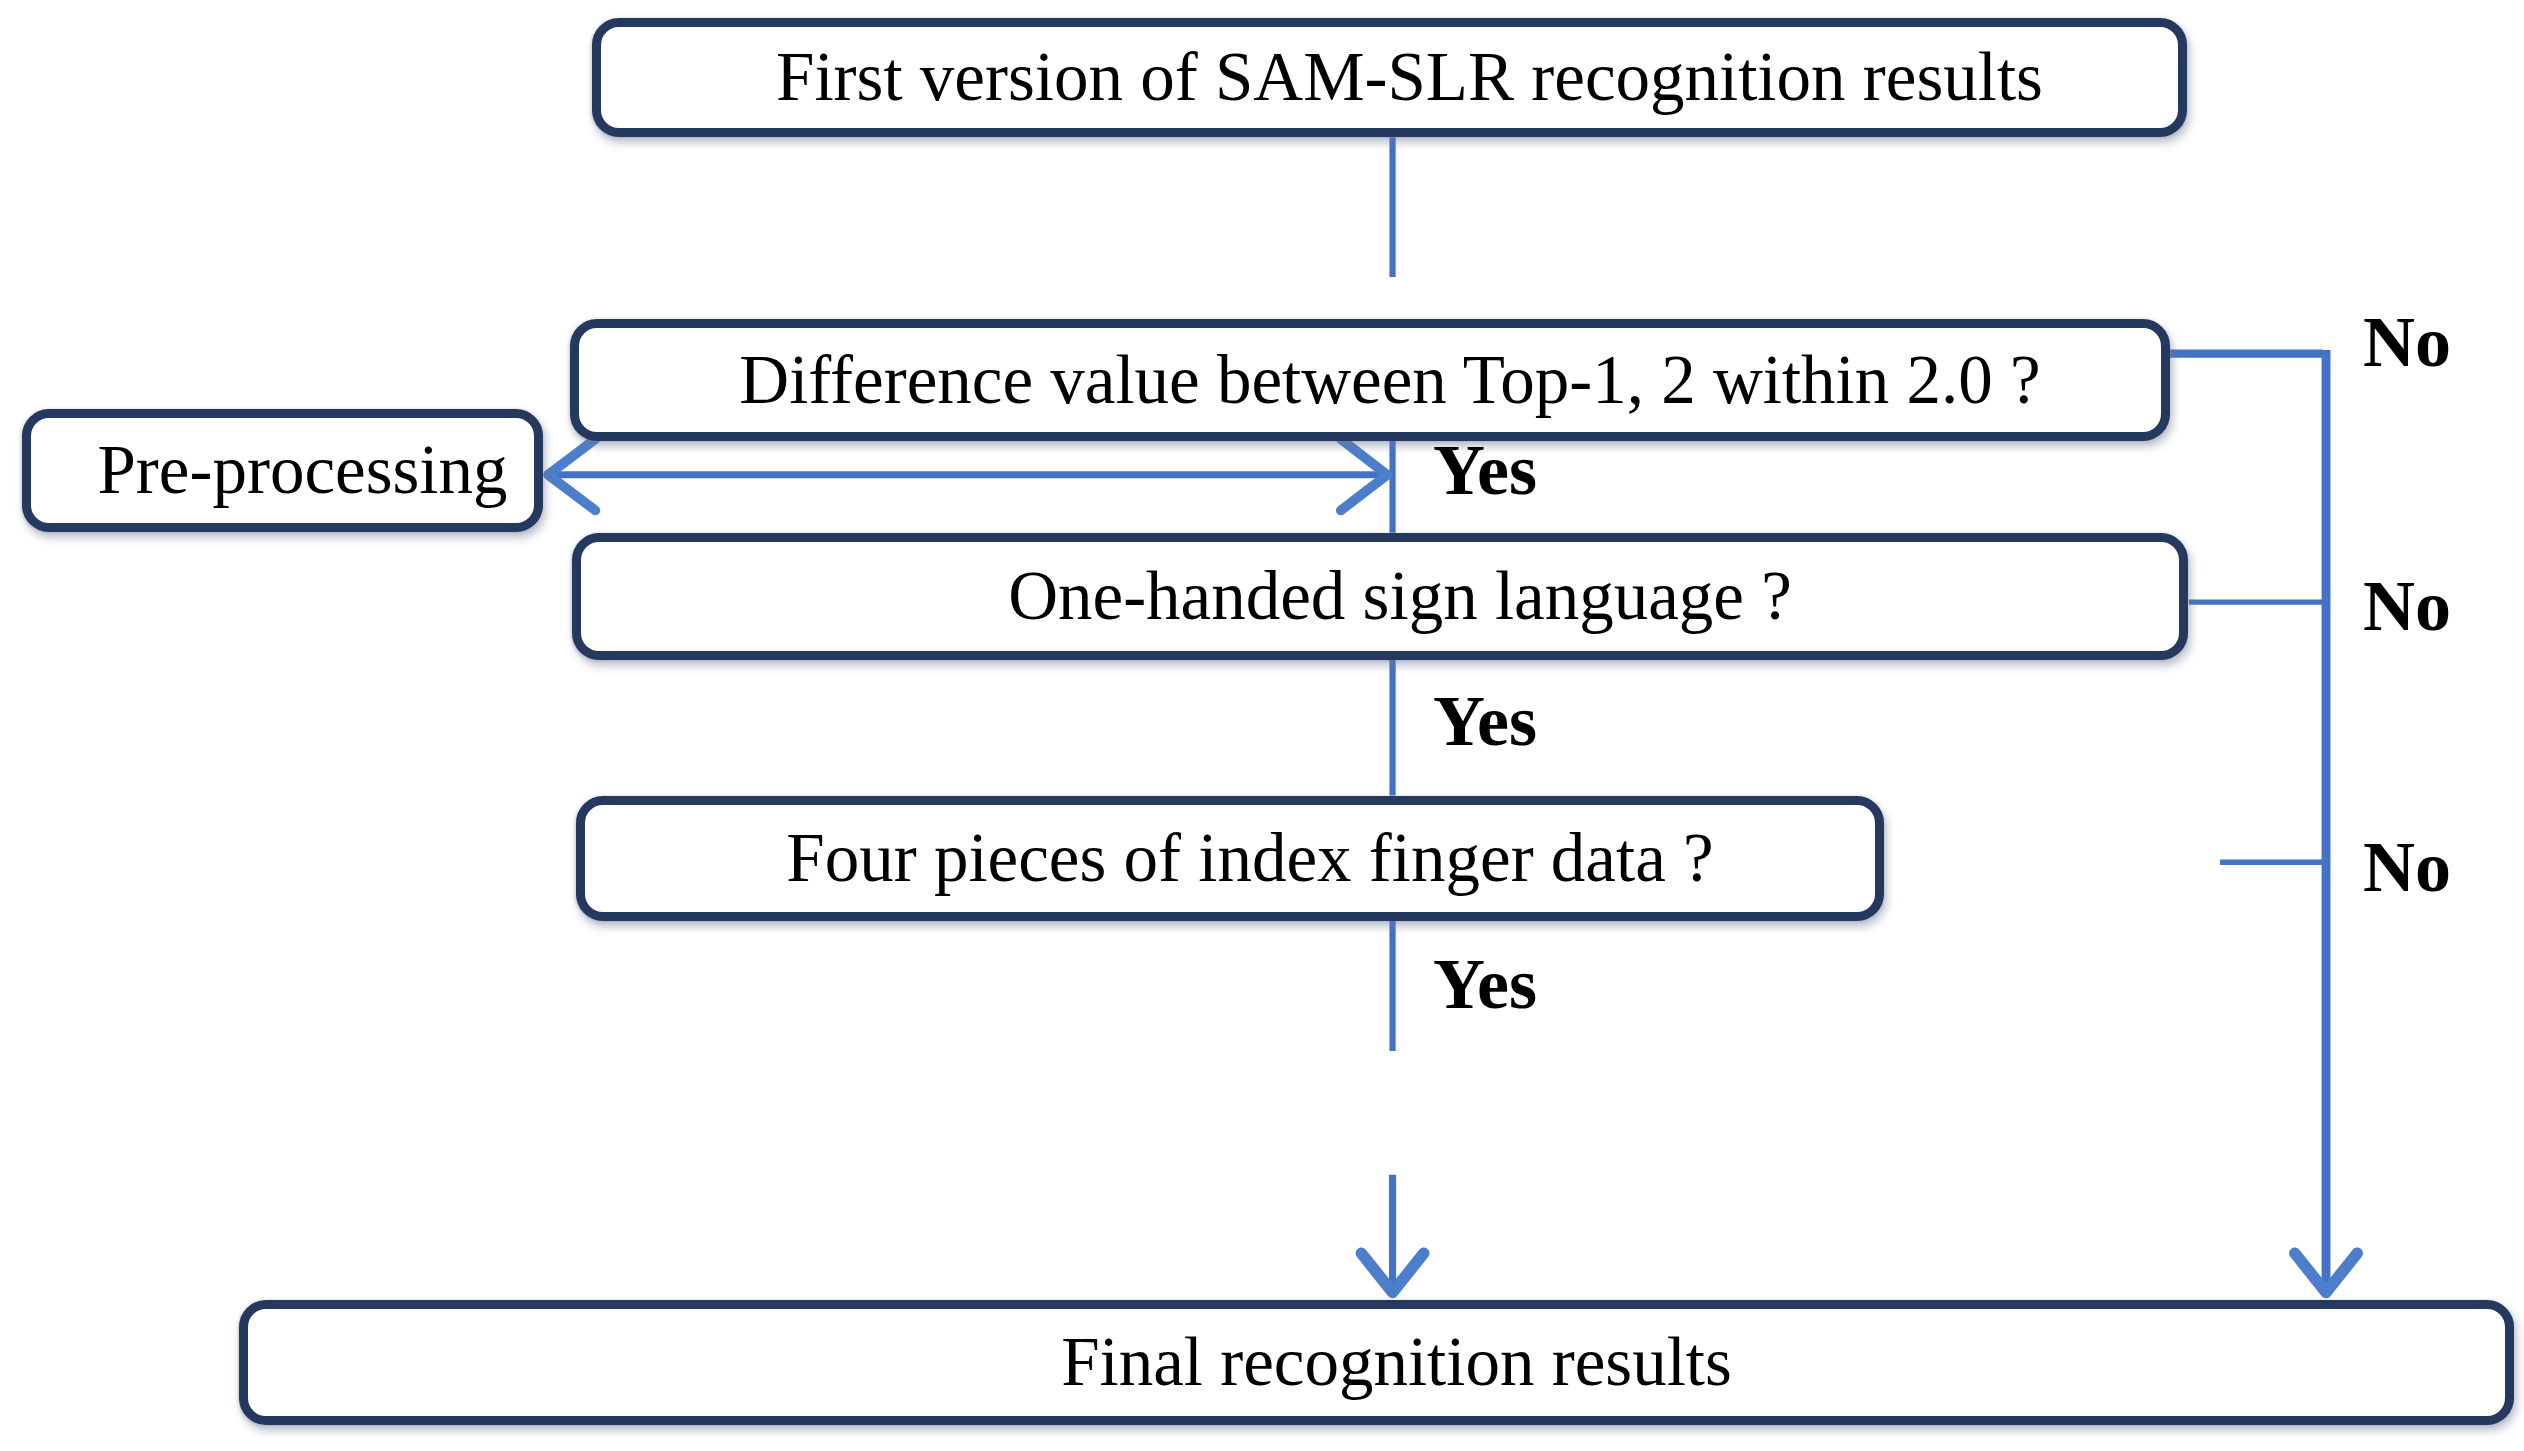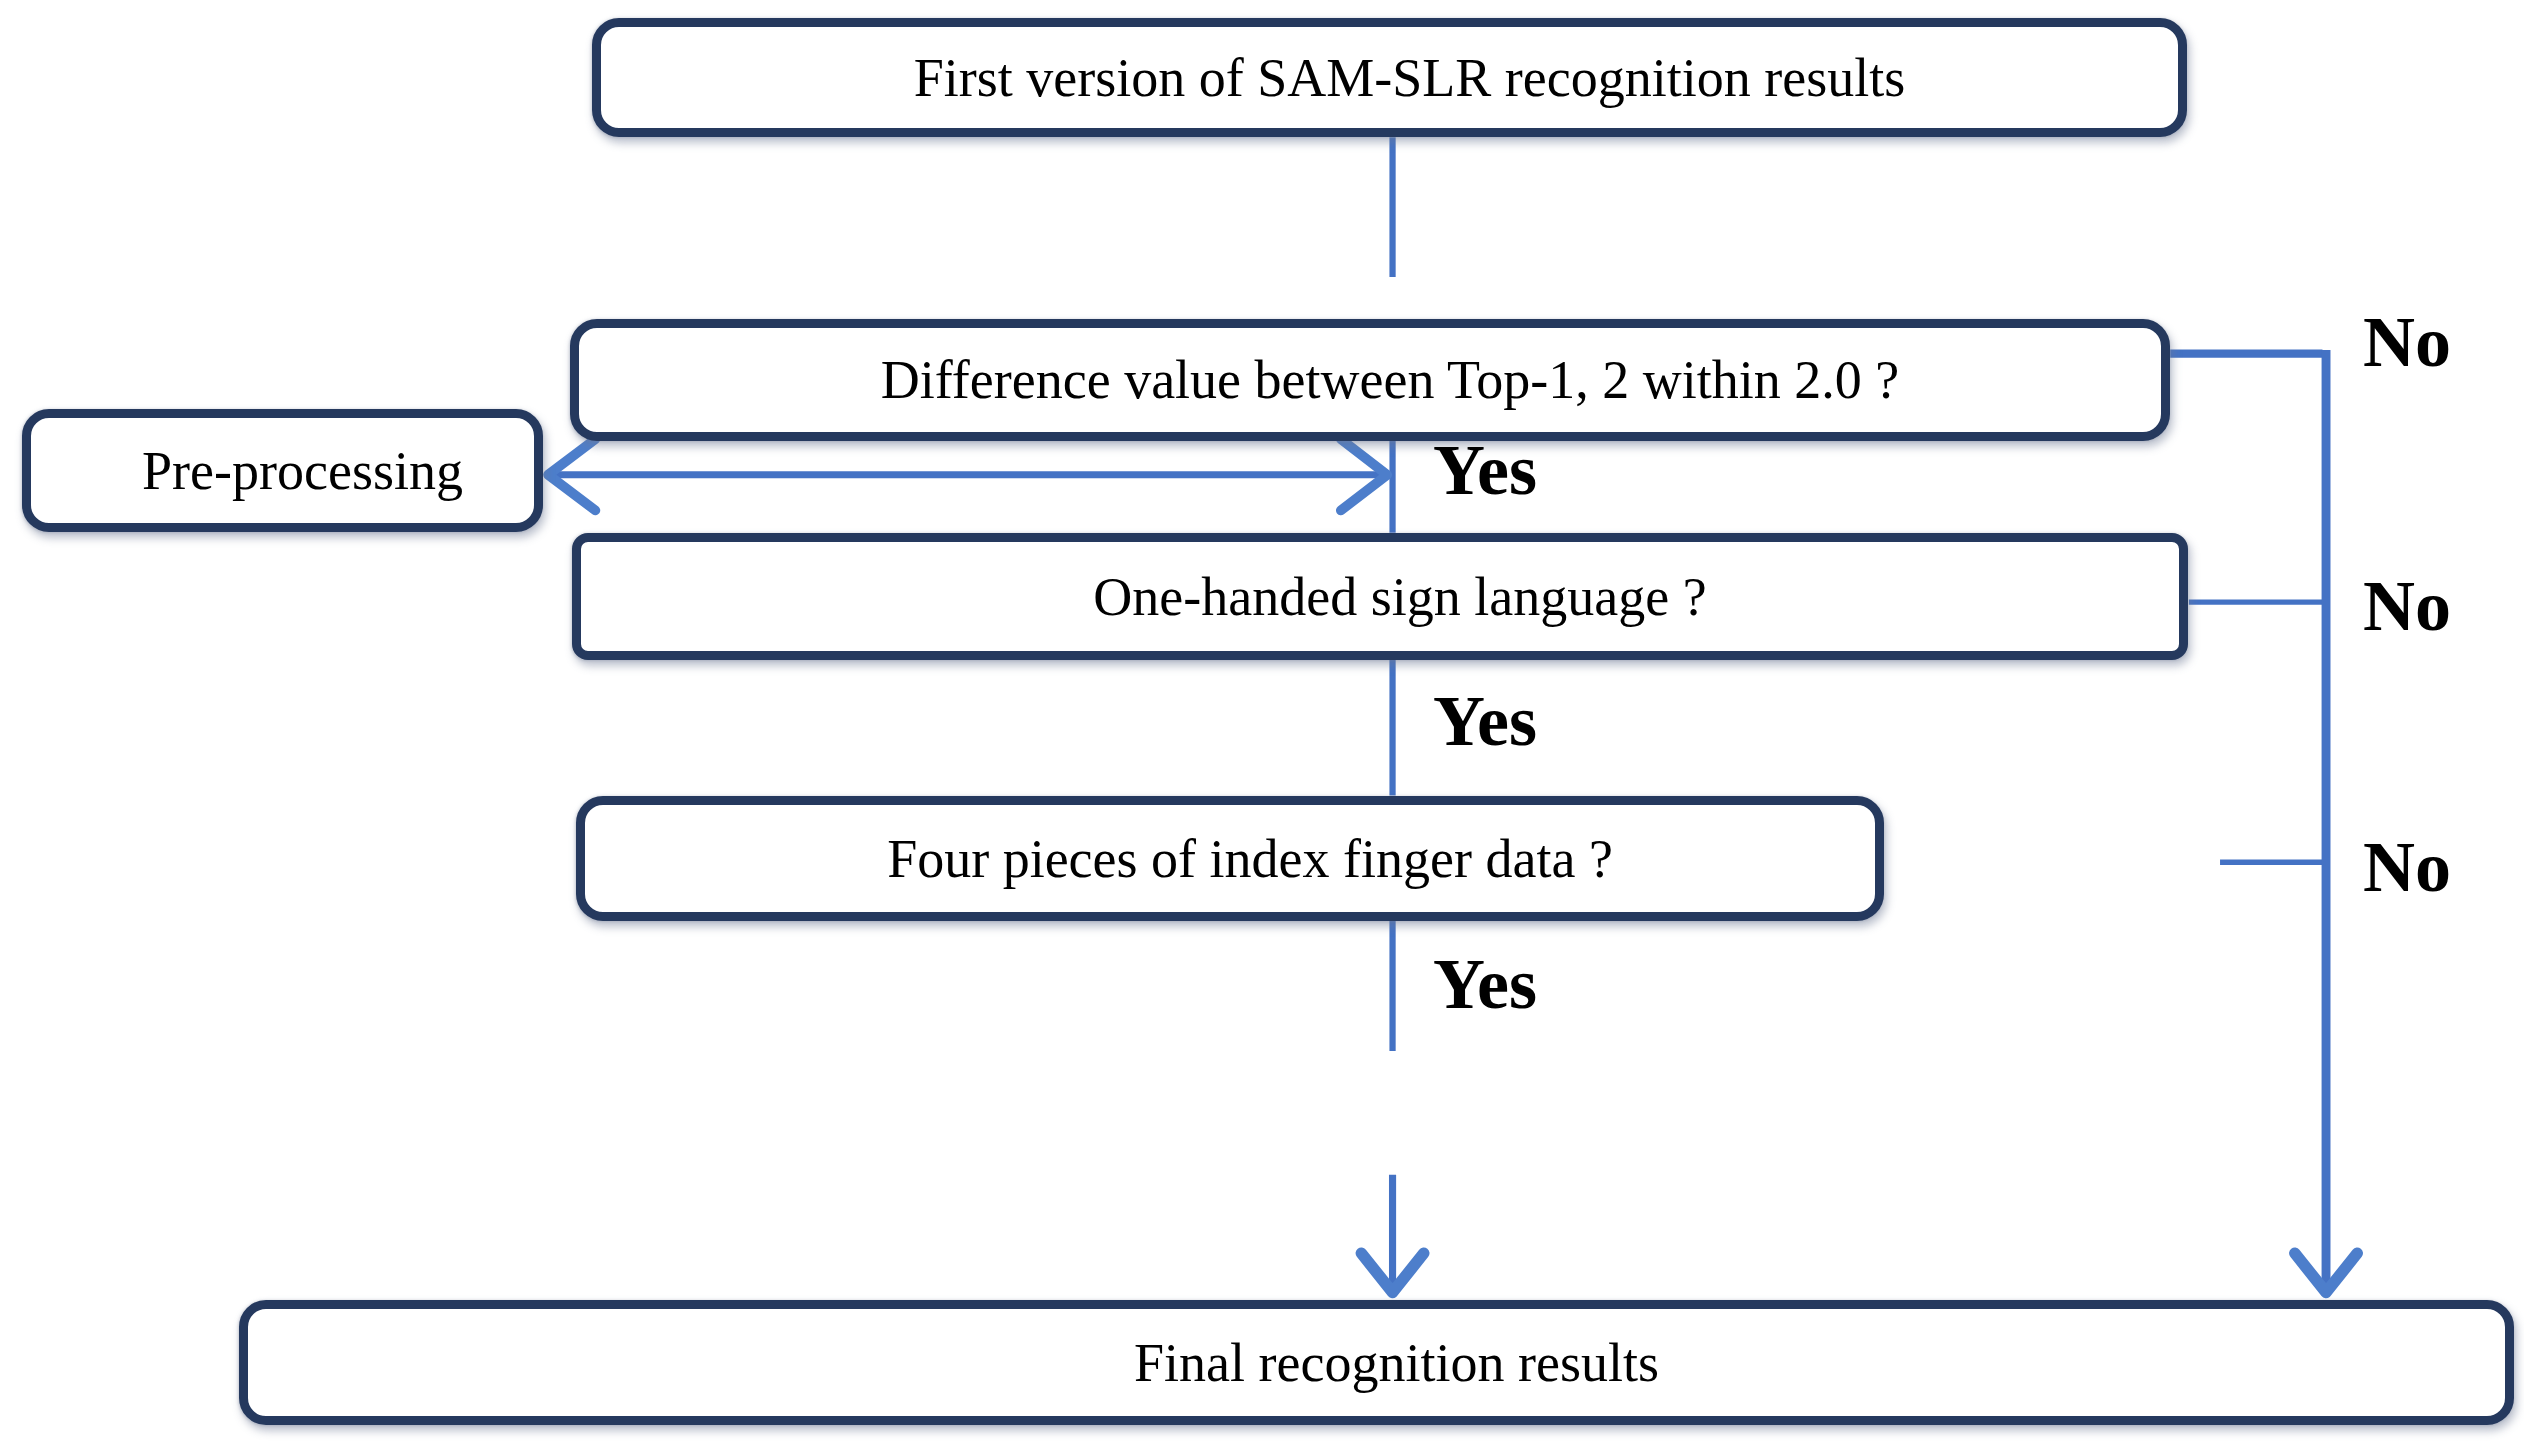--- a/index.html
+++ b/index.html
@@ -20,21 +20,21 @@
   .wires{position:absolute;left:0;top:0;width:2525px;height:1451px;z-index:0;}
   .wire{stroke:var(--connector-line);fill:none;}
   .chev{stroke:var(--arrowhead);fill:none;stroke-linecap:round;stroke-linejoin:round;}
   .node{
     position:absolute;
     box-sizing:border-box;
     border:9px solid var(--node-border);
     border-radius:27px;
     background:#fff;
     display:flex;align-items:center;justify-content:center;
-    font-size:54px;
+    font-size:69px;
     color:var(--label-text);
     z-index:2;
     box-shadow:2.7px 5.3px 8px rgba(110,122,148,.45), -0.9px 0.9px 2.7px rgba(110,122,148,.28);
     white-space:nowrap;
     text-align:center;
     padding-left:40px;
   }
   .edge-label{
     position:absolute;
     height:89px;line-height:89px;
@@ -68,21 +68,21 @@
     <path class="wire" d="M2611 393 V1444" stroke-width="10"></path>
     <path class="chev" d="M2576 1407 L2611 1451 L2646 1407" stroke-width="13"></path>
   </svg>
 
   <div class="node" style="left:592px;top:18px;width:1595px;height:119px;">First version of SAM-SLR recognition results</div>
 
   <div class="node" style="left:570px;top:277px;width:1600px;height:122px;margin-top:42px;">Difference value between Top-1, 2 within 2.0 ?</div>
 
   <div class="node" style="left:22px;top:409px;width:521px;height:123px;">Pre-processing</div>
 
-  <div class="node" style="left:572px;top:533px;width:1616px;height:127px;border-radius:16px;">One-handed sign language ?</div>
+  <div class="node" style="left:572px;top:533px;width:1616px;height:127px;">One-handed sign language ?</div>
 
   <div class="node" style="left:576px;top:796px;width:1308px;height:125px;">Four pieces of index finger data ?</div>
 
 
   <div class="node" style="left:239px;top:1300px;width:2275px;height:125px;">Final recognition results</div>
 
   <div class="edge-label" style="left:1433px;top:426px;">Yes</div>
   <div class="edge-label" style="left:1433px;top:677px;">Yes</div>
   <div class="edge-label" style="left:1433px;top:940px;">Yes</div>
 

